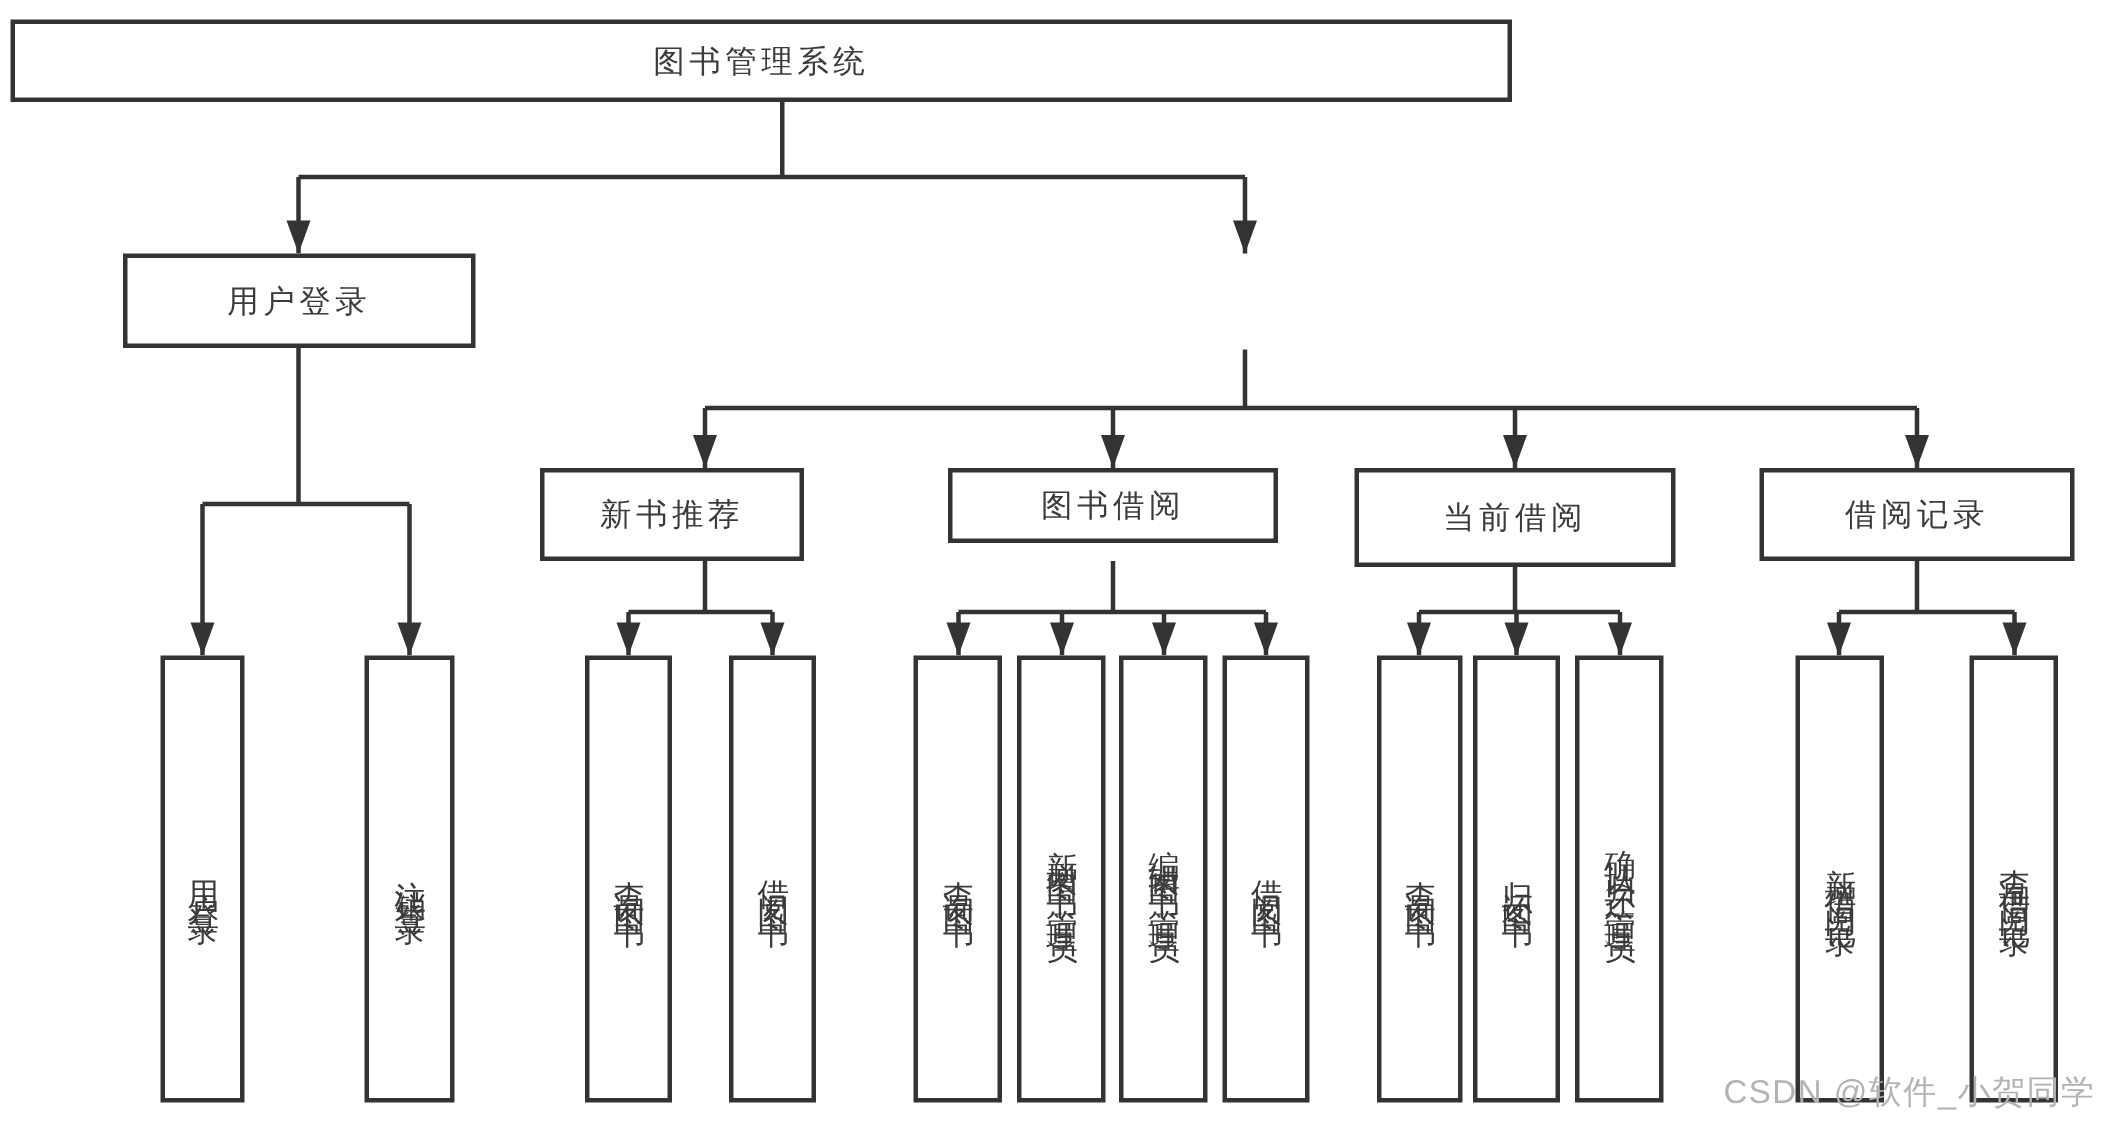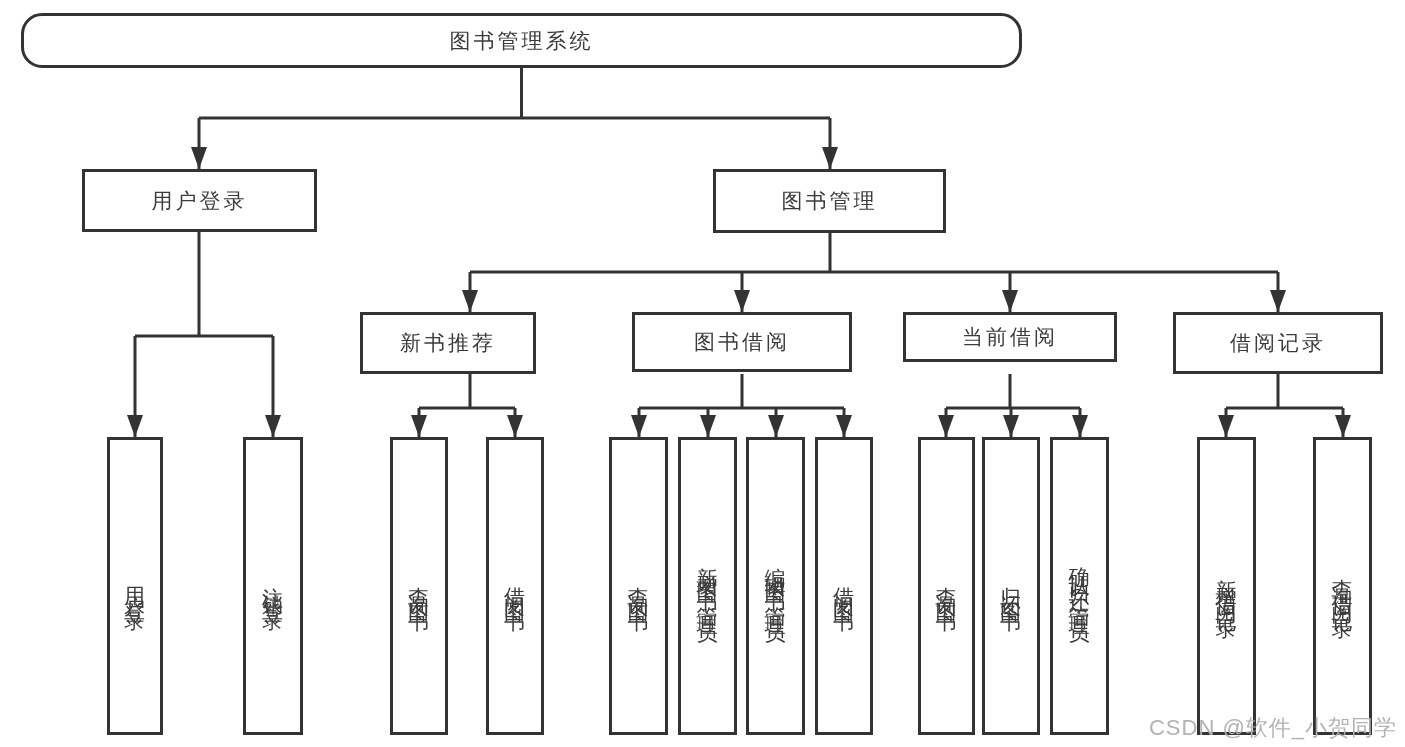--- a/index.html
+++ b/index.html
@@ -83,38 +83,35 @@
       <polygon points="768,415 784,415 776,437"></polygon>
       <polygon points="836,415 852,415 844,437"></polygon>
       <polygon points="938,415 954,415 946,437"></polygon>
       <polygon points="1003,415 1019,415 1011,437"></polygon>
       <polygon points="1072,415 1088,415 1080,437"></polygon>
       <polygon points="1218,415 1234,415 1226,437"></polygon>
       <polygon points="1335,415 1351,415 1343,437"></polygon>
     </g>
   </svg>
 
-  <div class="node h" style="left:21px; top:13px; width:1001px; height:55px;border-radius:21px;">
+  <div class="node h" style="left:7px; top:13px; width:1001px; height:55px;">
     <span class="lbl">图书管理系统</span>
   </div>
 
   <div class="node h" style="left:82px; top:169px; width:235px; height:63px;">
     <span class="lbl">用户登录</span>
   </div>
-  <div class="node h" style="left:713px; top:169px; width:233px; height:64px;">
-    <span class="lbl">图书管理</span>
-  </div>
 
   <div class="node h" style="left:360px; top:312px; width:176px; height:62px;">
     <span class="lbl">新书推荐</span>
   </div>
-  <div class="node h" style="left:632px; top:312px; width:220px; height:60px;font-family:Liberation Serif, serif;">
+  <div class="node h" style="left:632px; top:312px; width:220px; height:50px;font-family:Liberation Serif, serif;">
     <span class="lbl">图书借阅</span>
   </div>
-  <div class="node h" style="left:903px; top:312px; width:214px; height:50px;">
+  <div class="node h" style="left:903px; top:312px; width:214px; height:66px;">
     <span class="lbl">当前借阅</span>
   </div>
   <div class="node h" style="left:1173px; top:312px; width:210px; height:62px;">
     <span class="lbl">借阅记录</span>
   </div>
 
   <div class="node v" style="left:107px; top:437px; width:56px; height:298px;">
     <span class="lbl">用户登录</span>
   </div>
   <div class="node v" style="left:243px; top:437px; width:60px; height:298px;">

